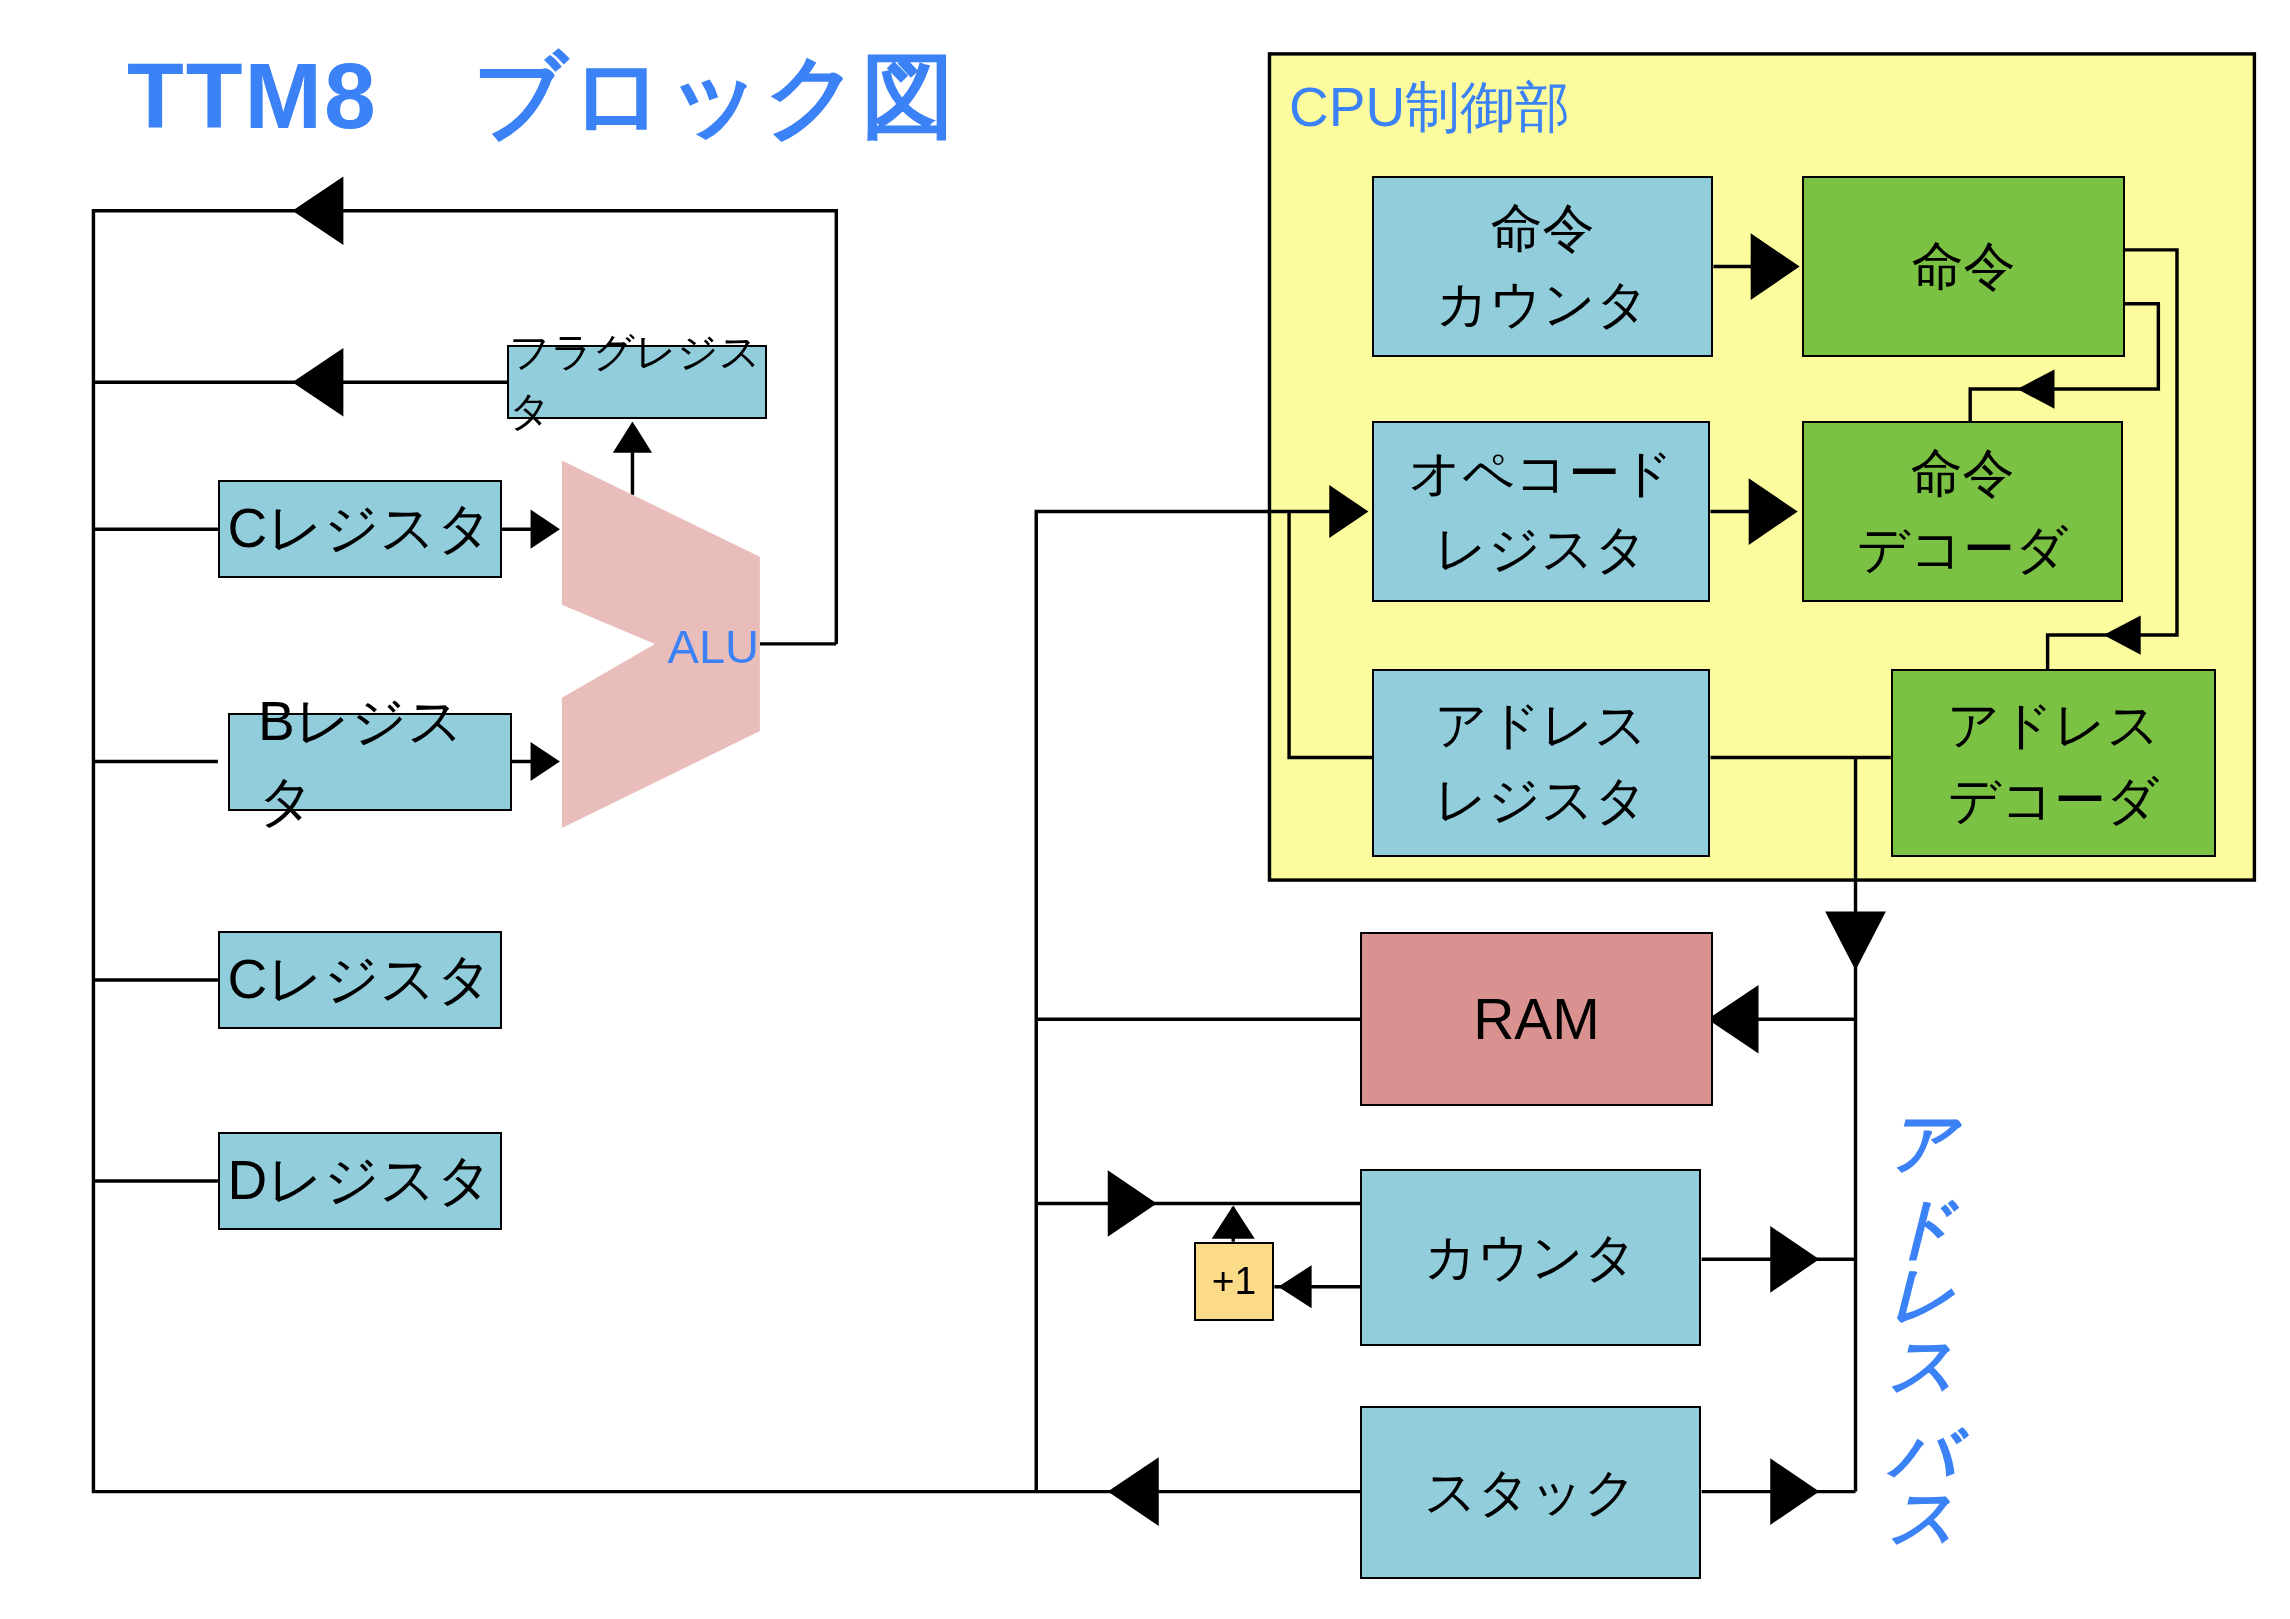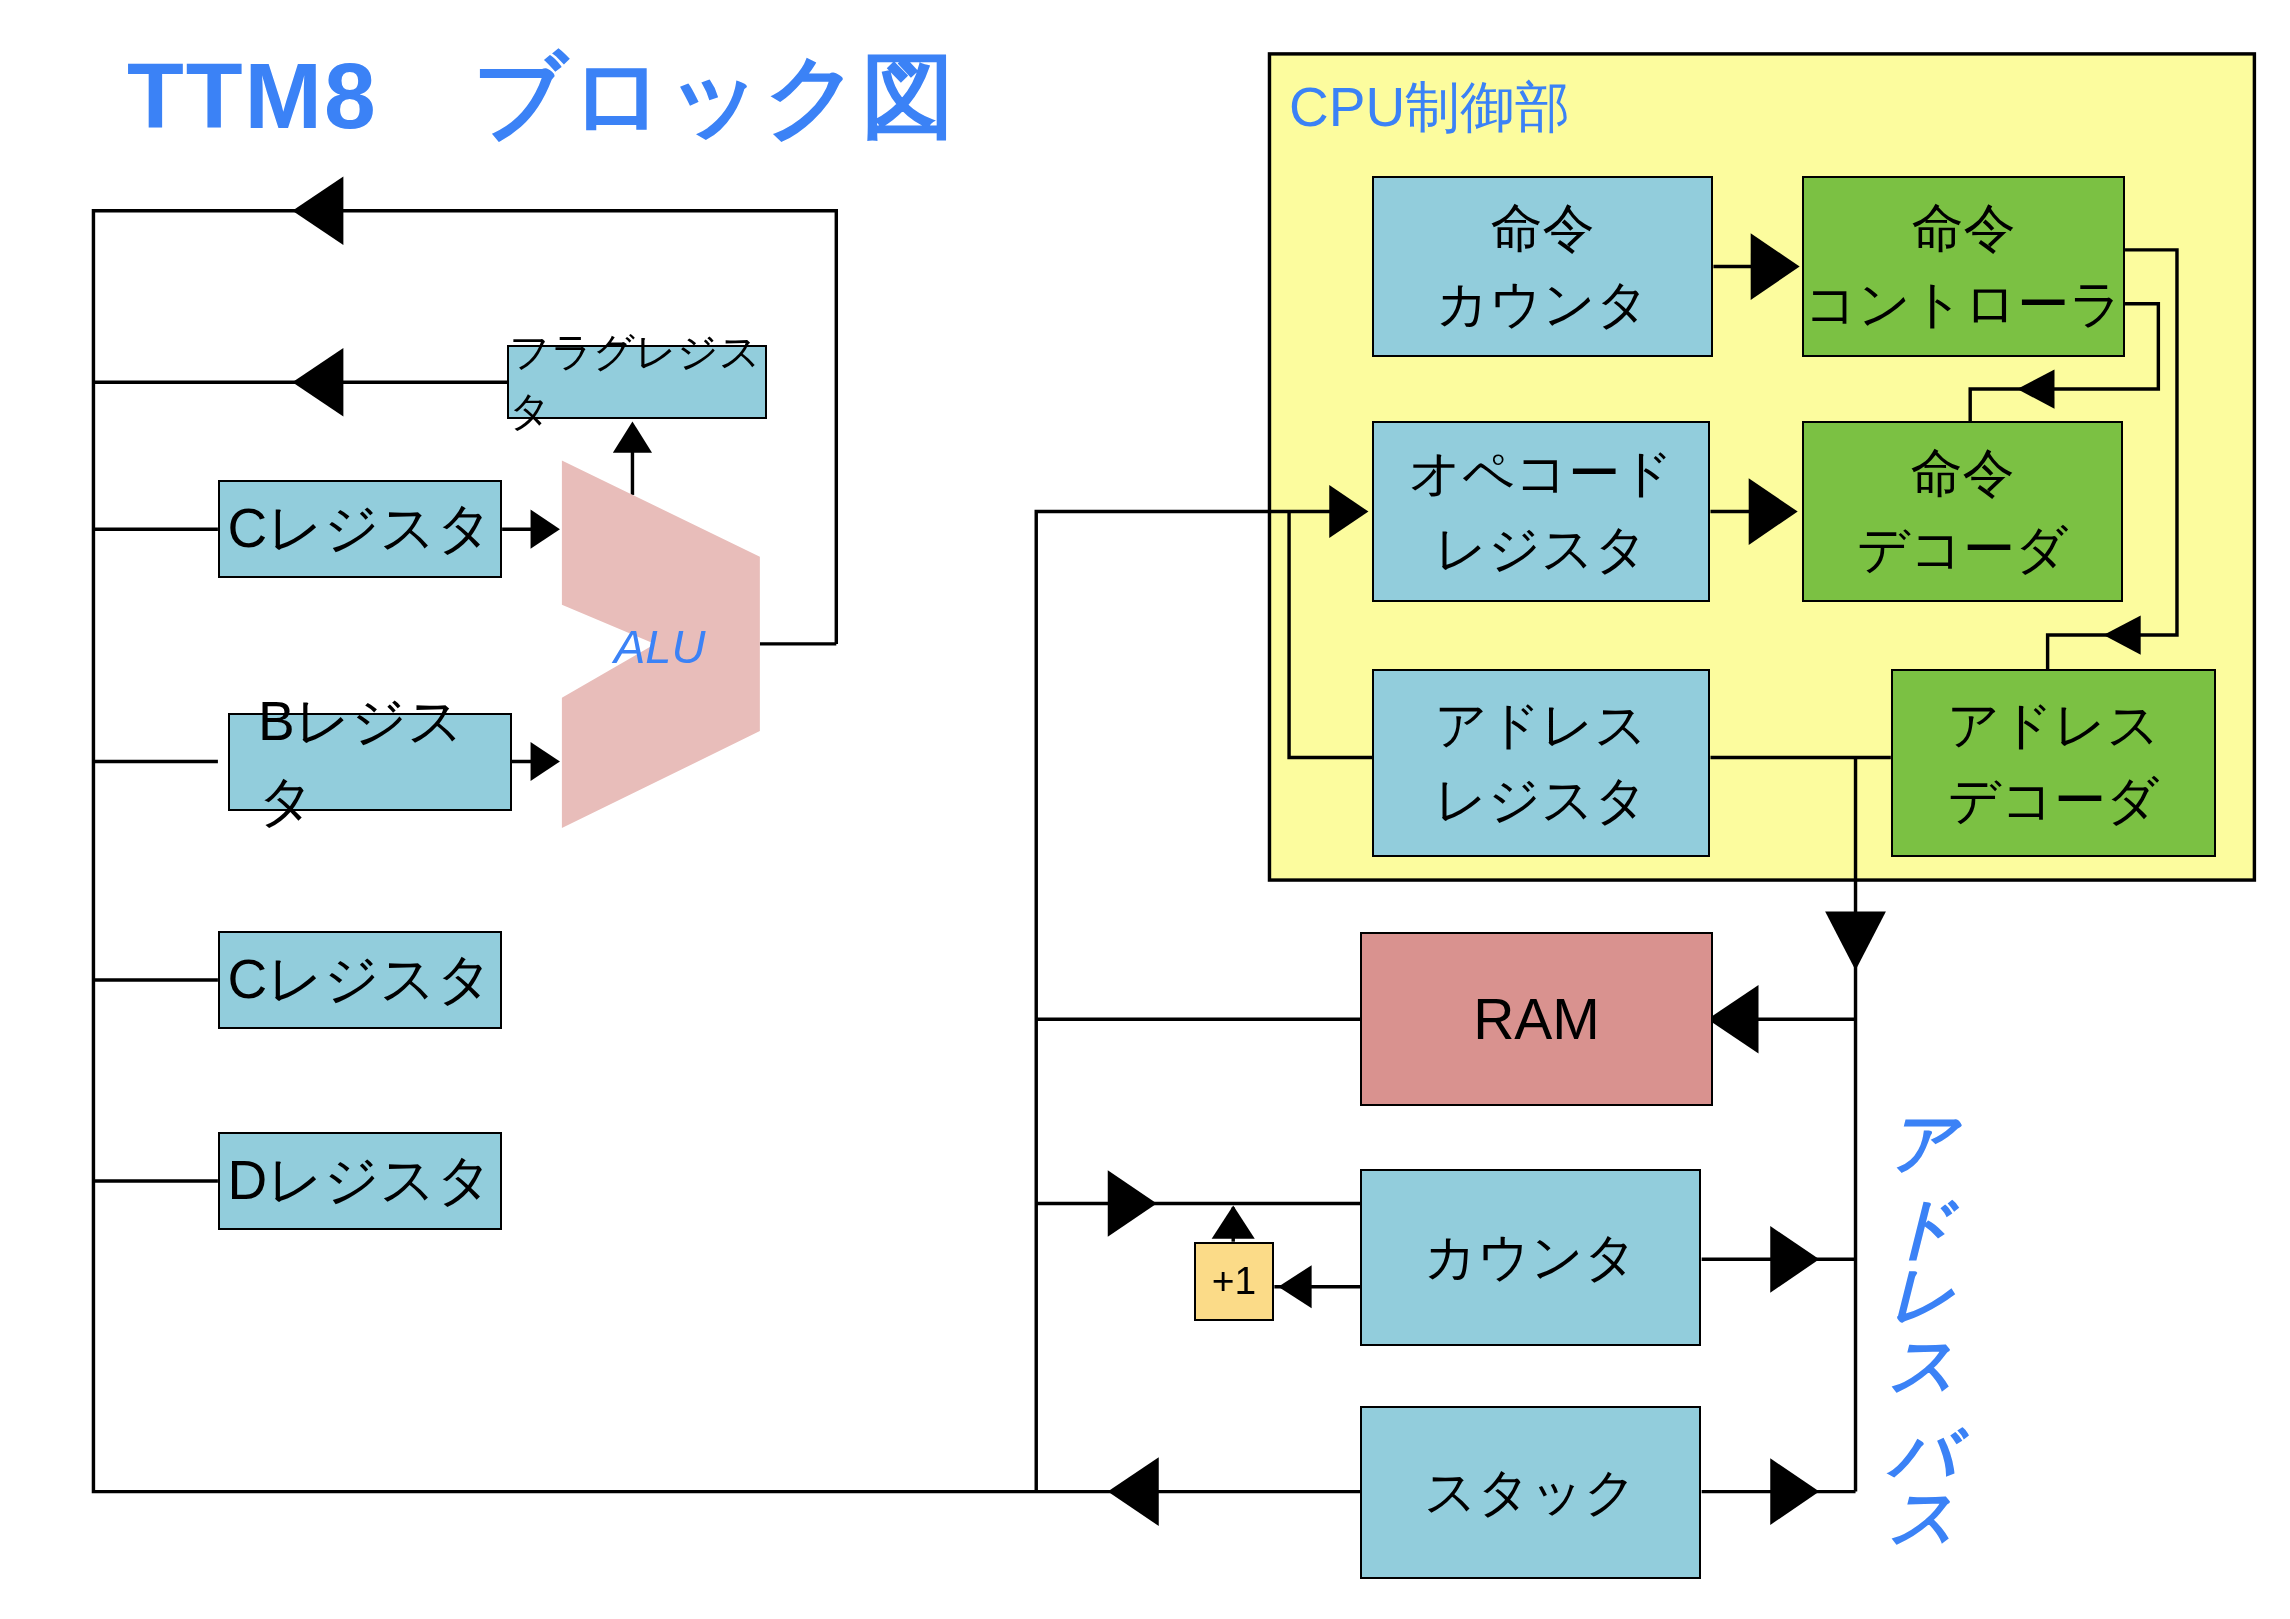--- a/index.html
+++ b/index.html
@@ -140,21 +140,21 @@
     <polygon points="573,470 775,568 775,746 573,845 573,712 668,657 573,617" fill="#E8BDBA" stroke="none"></polygon>
   </svg>
 
   <div class="label" id="title-label" style="left:127px; top:34px;">TTM8　ブロック図</div>
 
   <div class="label" id="cpu-control-label" style="left:1289px; top:71px;">CPU制御部</div>
 
 
   <div class="label" id="address-bus-label" style="left:1878px; top:1073px;">アドレスバス</div>
 
-  <div class="label" id="alu-label" style="left:614px; top:619px; width:113px; text-align:left;font-style:italic;">ALU</div>
+  <div class="label" id="alu-label" style="left:646px; top:619px; width:113px; text-align:right;">ALU</div>
 
   <div class="box blue flag" style="left:507px; top:345px; width:260px; height:74px;">
     <span>フラグレジスタ</span>
   </div>
 
   <div class="box blue one-line" style="left:218px; top:480px; width:284px; height:98px;">
     <span>Cレジスタ</span>
   </div>
 
   <div class="box blue one-line" style="left:228px; top:713px; width:284px; height:98px;padding-left:28px;">
@@ -169,21 +169,20 @@
     <span>Dレジスタ</span>
   </div>
 
   <div class="box blue two-line" style="left:1372px; top:176px; width:341px; height:181px;">
     <span>命令</span>
     <span>カウンタ</span>
   </div>
 
   <div class="box green two-line" style="left:1802px; top:176px; width:323px; height:181px;">
     <span>命令</span>
-    <span>コントローラ</span>
   </div>
 
   <div class="box blue two-line" style="left:1372px; top:421px; width:338px; height:181px;">
     <span>オペコード</span>
     <span>レジスタ</span>
   </div>
 
   <div class="box green two-line" style="left:1802px; top:421px; width:321px; height:181px;">
     <span>命令</span>
     <span>デコーダ</span>

